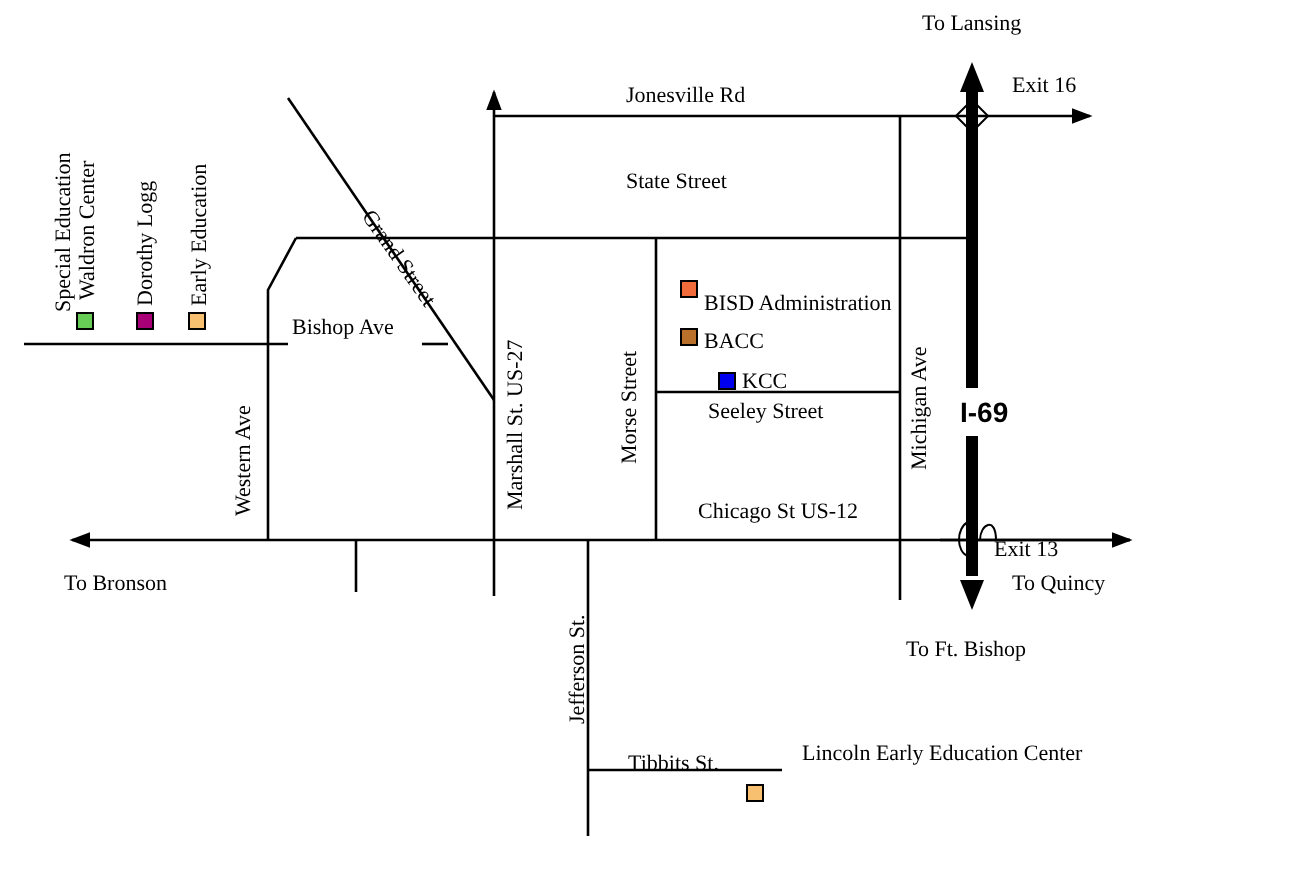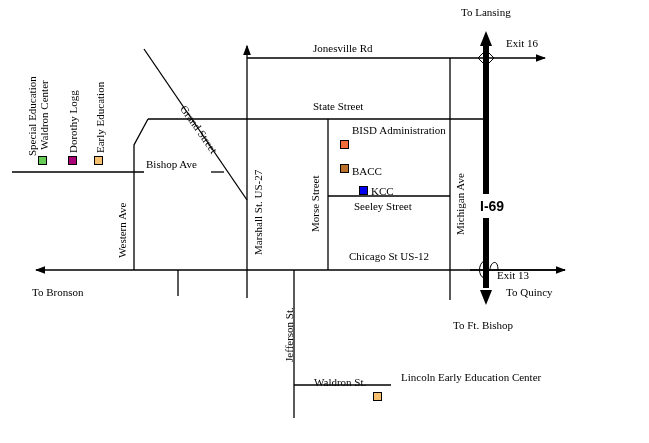--- a/index.html
+++ b/index.html
@@ -68,36 +68,36 @@
 <div class="lbl" style="left:461px;top:6px;">To Lansing</div>
 <div class="lbl" style="left:32px;top:286px;">To Bronson</div>
 <div class="lbl" style="left:506px;top:286px;">To Quincy</div>
 <div class="lbl" style="left:453px;top:319px;">To Ft. Bishop</div>
 
 <div class="lbl" style="left:506px;top:37px;">Exit 16</div>
 <div class="lbl" style="left:497px;top:250px;margin-top:19px;">Exit 13</div>
 <div class="lbl bold" style="left:480px;top:200px;font-size:14px;">I-69</div>
 
 <div class="lbl" style="left:313px;top:42px;">Jonesville Rd</div>
-<div class="lbl" style="left:313px;top:100px;">State Street</div>
+<div class="lbl" style="left:313px;top:85px;">State Street</div>
 <div class="lbl" style="left:146px;top:158px;text-align:right;">Bishop Ave</div>
 <div class="lbl" style="left:354px;top:200px;">Seeley Street</div>
 <div class="lbl" style="left:349px;top:250px;">Chicago St US-12</div>
-<div class="lbl" style="left:314px;top:376px;">Waldron St.</div>
+<div class="lbl" style="left:314px;top:376px;">Tibbits St.</div>
 
 <div class="lbl" style="left:188px;top:103px;transform:rotate(55deg);transform-origin:0 0;">Grand Street</div>
 
 <div class="vlbl" style="left:116px;top:258px;">Western Ave</div>
 <div class="vlbl" style="left:252px;top:255px;">Marshall St. US-27</div>
 <div class="vlbl" style="left:309px;top:232px;">Morse Street</div>
 <div class="vlbl" style="left:454px;top:235px;">Michigan Ave</div>
 <div class="vlbl" style="left:283px;top:362px;">Jefferson St.</div>
 
 <div class="marker" style="left:340px;top:140px;background:#f26b3a;"></div>
-<div class="lbl" style="left:352px;top:124px;text-align:right;">BISD Administration</div>
+<div class="lbl" style="left:352px;top:146px;text-align:right;">BISD Administration</div>
 <div class="marker" style="left:340px;top:164px;background:#b8702a;"></div>
 <div class="lbl" style="left:352px;top:165px;">BACC</div>
 <div class="marker" style="left:359px;top:186px;background:#0000ee;"></div>
 <div class="lbl" style="left:371px;top:185px;">KCC</div>
 <div class="marker" style="left:373px;top:392px;background:#f7c070;"></div>
 <div class="lbl" style="left:401px;top:371px;">Lincoln Early Education Center</div>
 
 <div class="vlbl" style="left:26px;top:156px;">Special Education</div>
 <div class="vlbl" style="left:38px;top:150px;">Waldron Center</div>
 <div class="marker" style="left:38px;top:156px;background:#66cc55;"></div>

